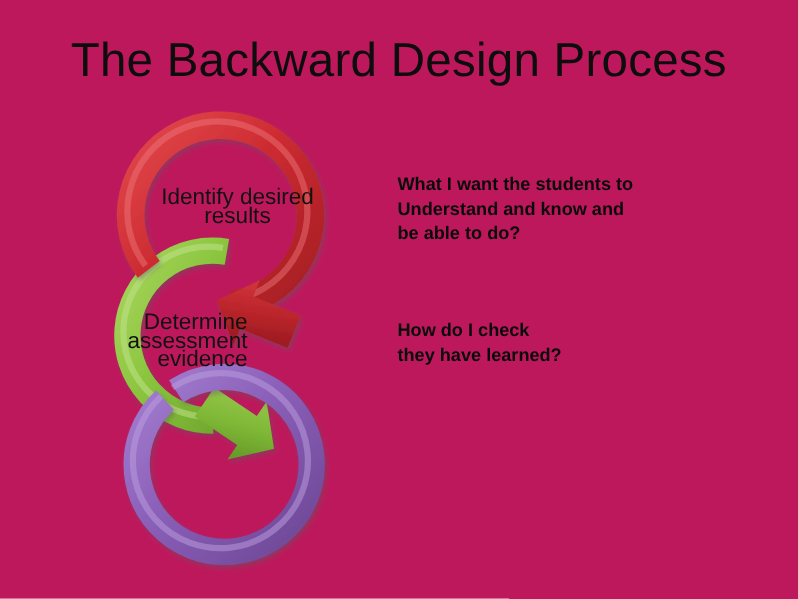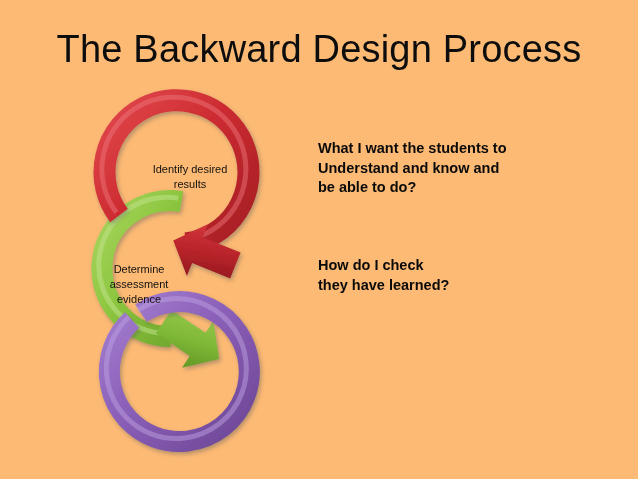--- a/index.html
+++ b/index.html
@@ -14,21 +14,21 @@
     font-family: "Liberation Sans", sans-serif;
     color: #000000;
     position: relative;
   }
 
   #slide {
     position: absolute;
     left: 0; top: 0;
     width: 638px;
     height: 479px;
-    background: #fdba74;
+    background: #be185d;
   }
 
   #slide-title {
     position: absolute;
     left: 0;
     top: 28px;
     width: 638px;
     text-align: center;
     font-size: 38px;
     font-weight: 400;
@@ -50,37 +50,37 @@
     position: absolute;
     left: 0; top: 0;
     width: 240px;
     height: 360px;
     overflow: visible;
   }
 
   .stage-label {
     position: absolute;
     text-align: center;
-    font-size: 11px;
+    font-size: 18px;
     line-height: 15px;
     font-weight: 400;
     color: #111111;
     font-family: "Liberation Sans", sans-serif;
     white-space: pre-line;
-    margin-top: 12px;
   }
   #label-identify {
     left: 64px;
     top: 62px;
     width: 128px;
   }
   #label-determine {
     left: 18px;
     top: 162px;
     width: 118px;
+    text-align: right;
   }
   #label-plan {
     left: 62px;
     top: 258px;
     width: 140px;
   }
 
   
   .question-block {
     position: absolute;

